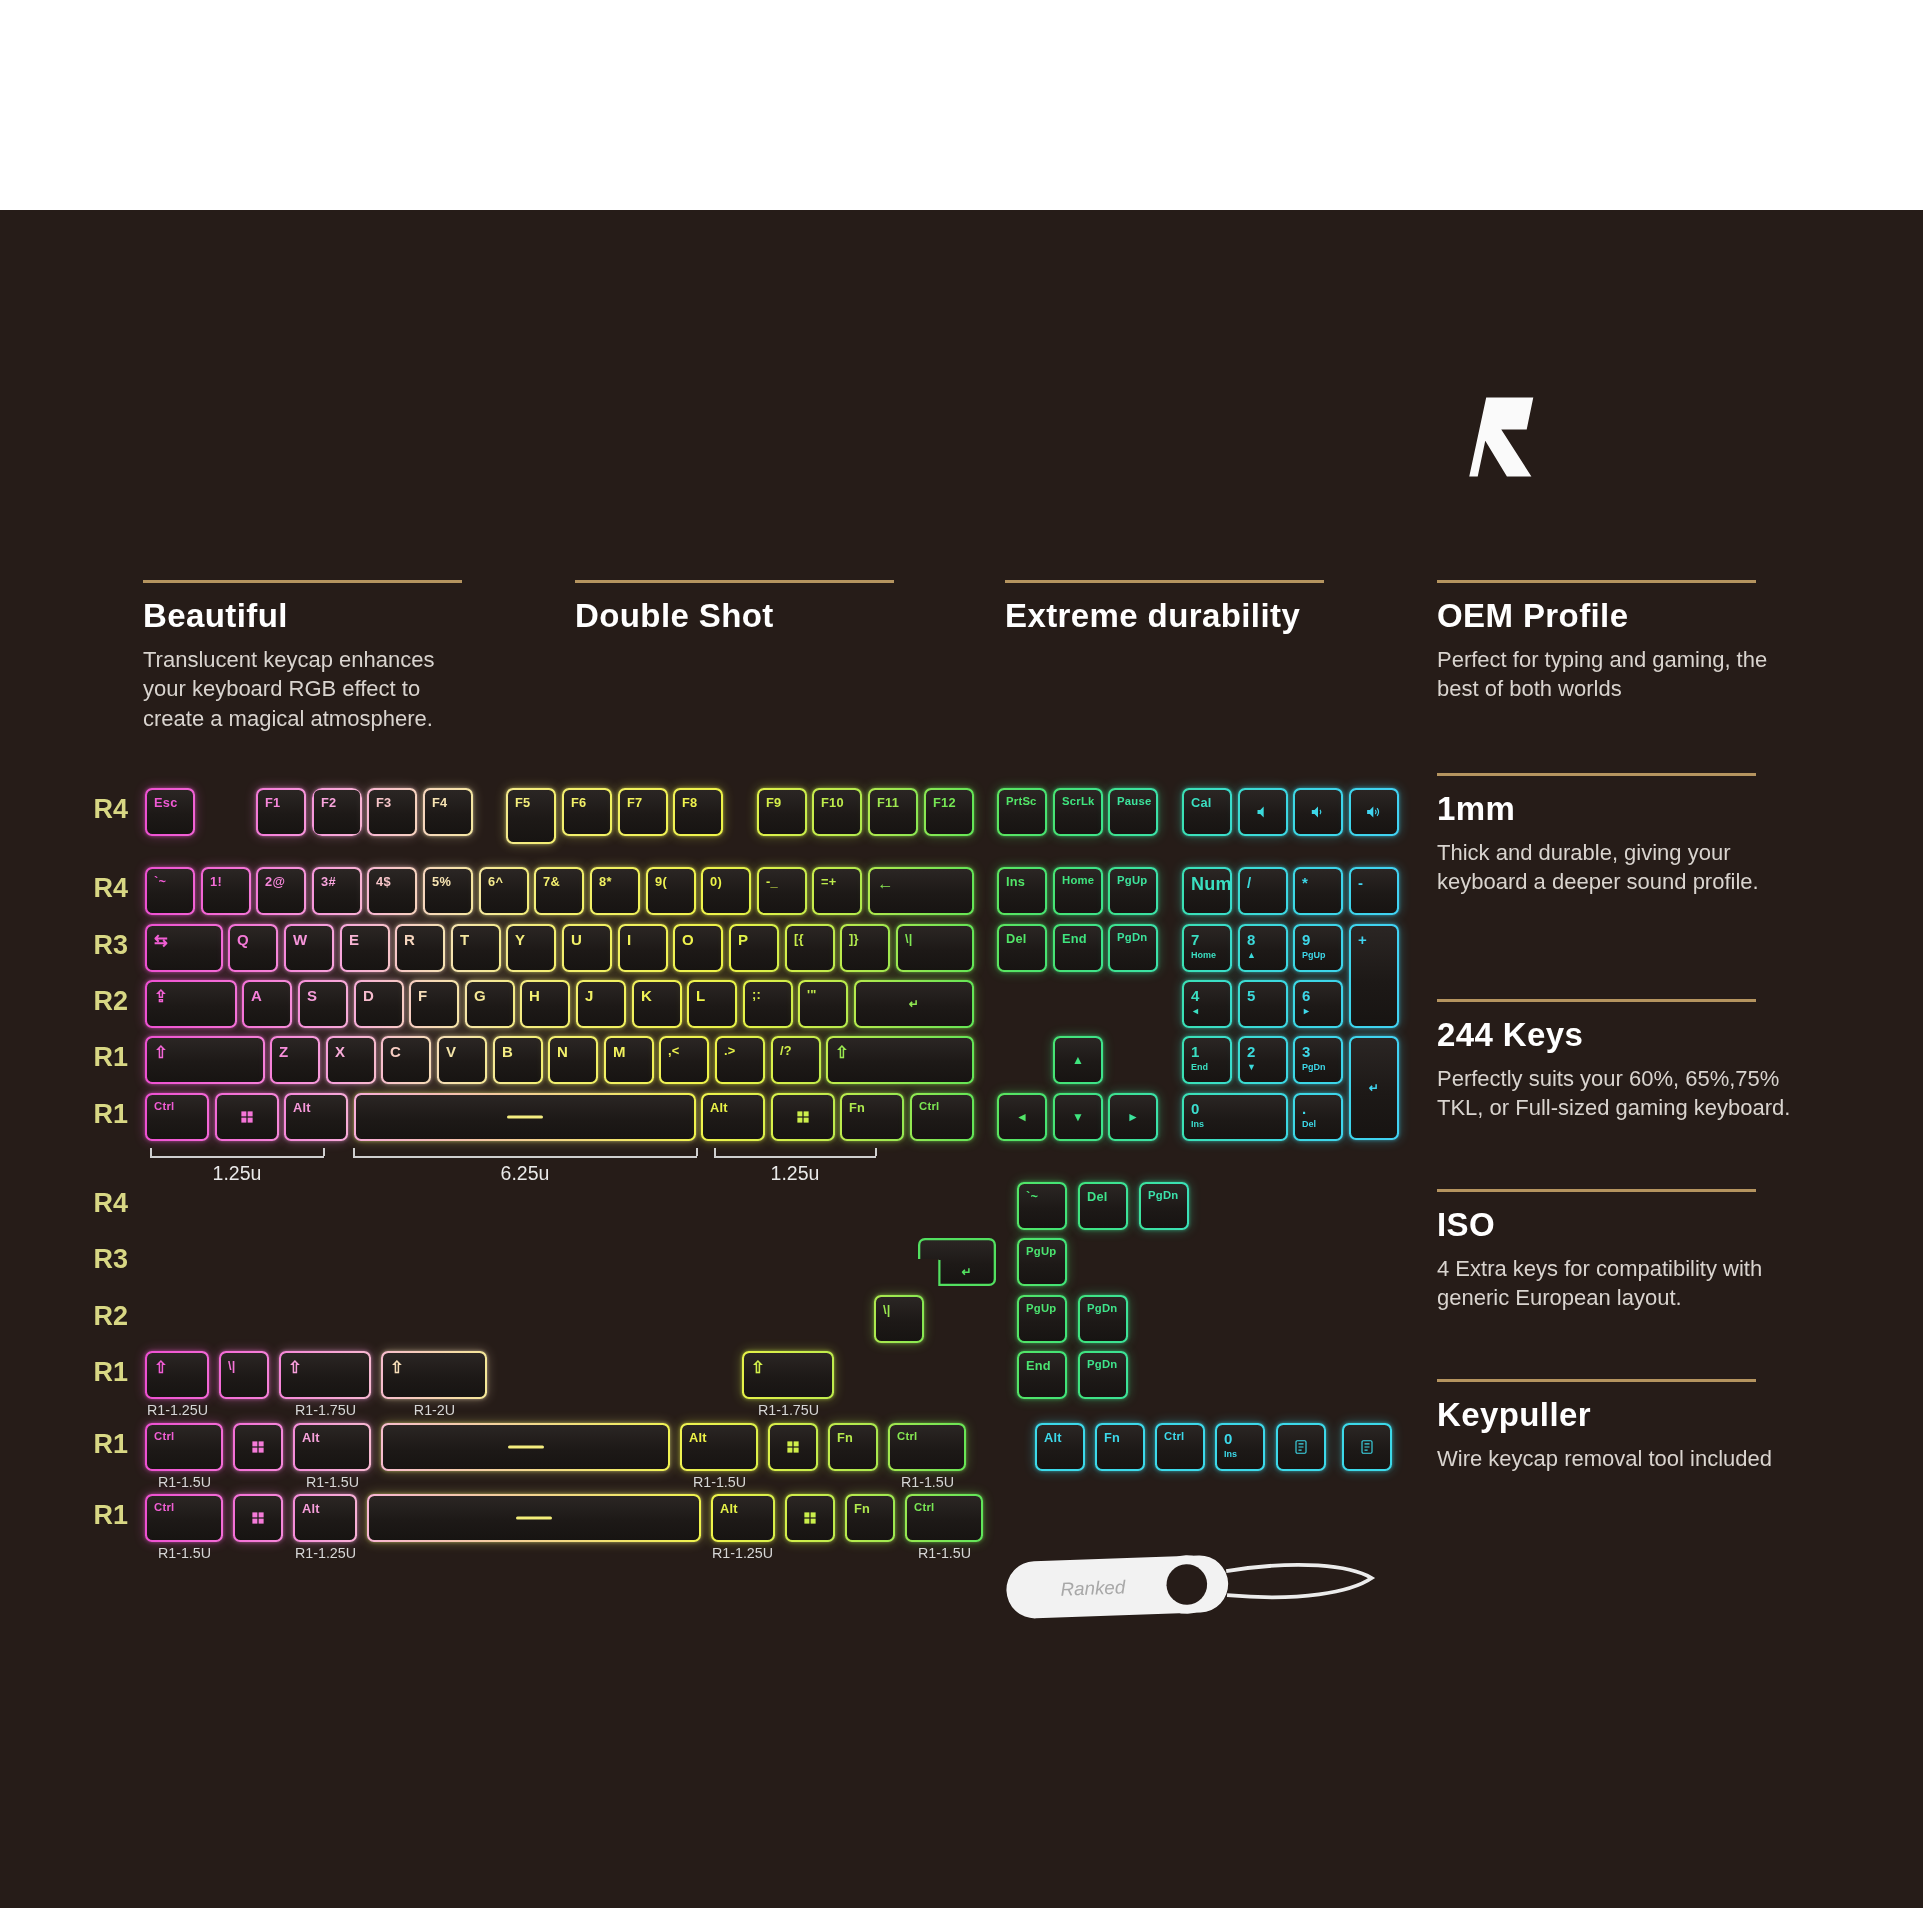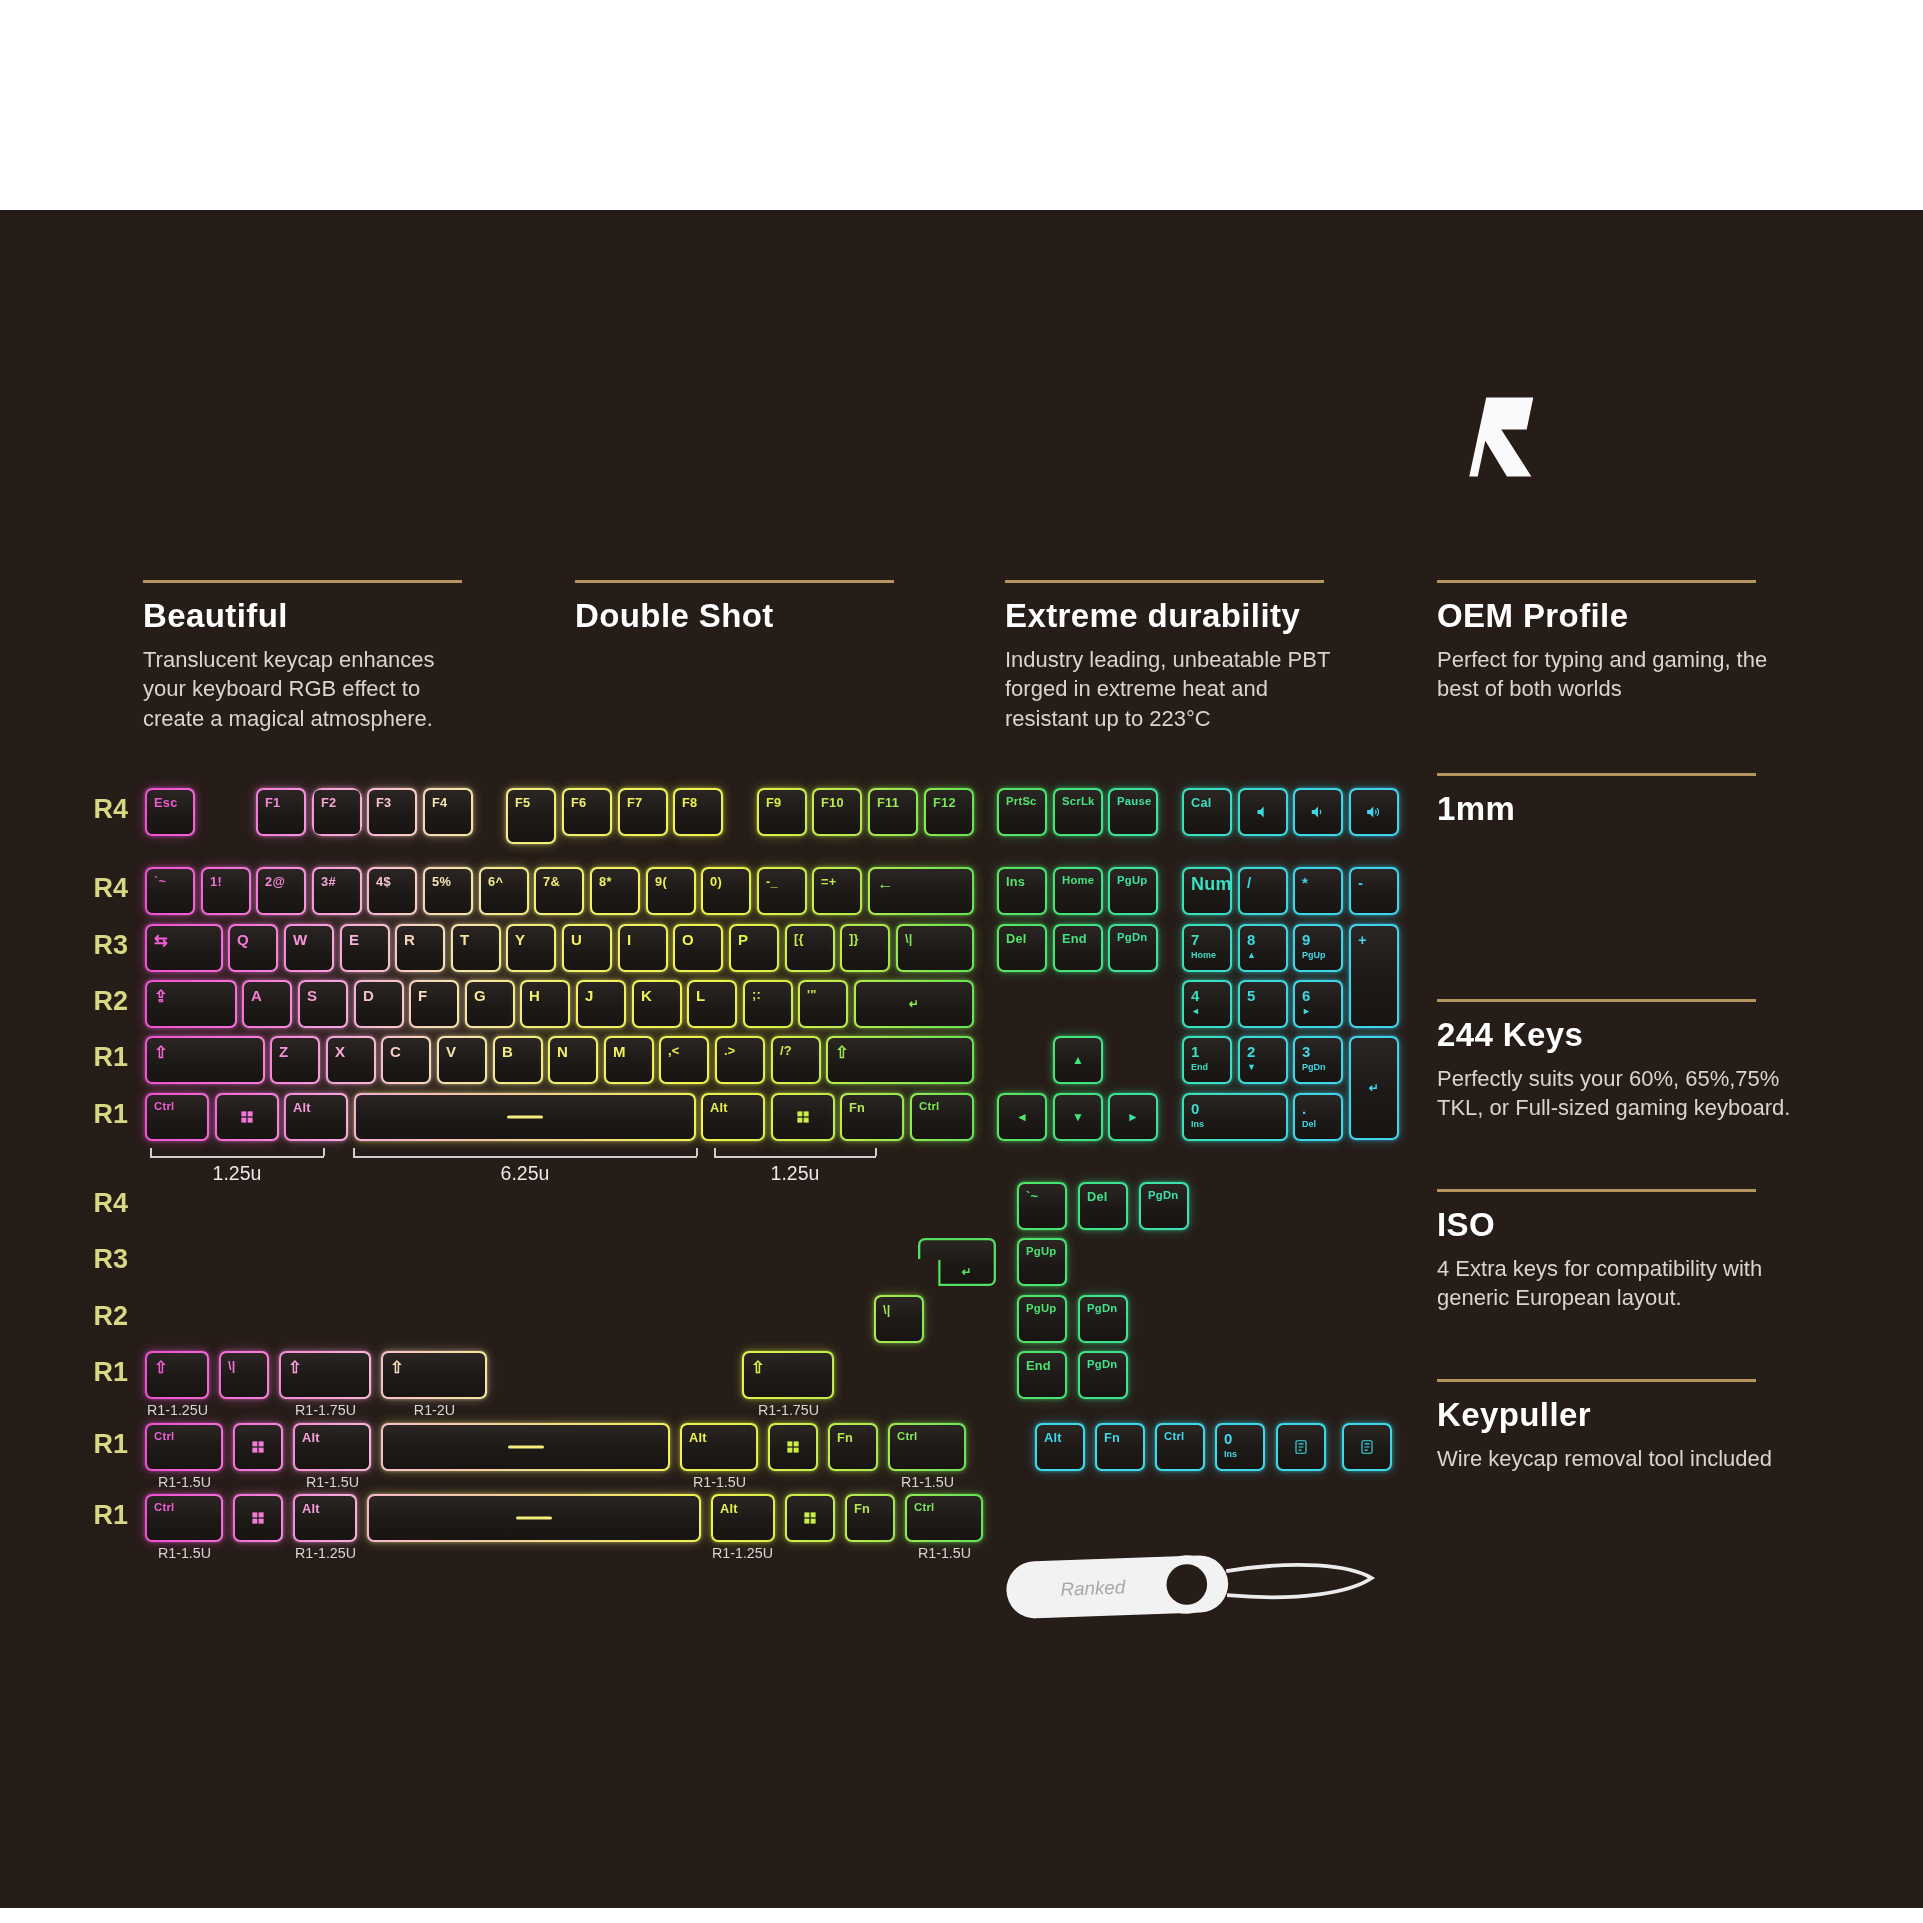--- a/index.html
+++ b/index.html
@@ -45,32 +45,32 @@
     <div class="feat-title">Beautiful</div>
     <div class="feat-body">Translucent keycap enhances your keyboard RGB effect to create a magical atmosphere.</div>
       </div>
       <div class="feat" style="left: 575px; top: 580px; width: 334px;">
         <div class="rule" style="width:319px"></div>
     <div class="feat-title">Double Shot</div>
       </div>
       <div class="feat" style="left: 1005px; top: 580px; width: 334px;">
         <div class="rule" style="width:319px"></div>
     <div class="feat-title">Extreme durability</div>
-    <div class="feat-body">Industry leading, unbeatable PBT forged in extreme heat and resistant up to 223°C</div>
       </div>
       <div class="feat" style="left: 1437px; top: 580px; width: 334px;">
         <div class="rule" style="width:319px"></div>
     <div class="feat-title">OEM Profile</div>
     <div class="feat-body">Perfect for typing and gaming, the best of both worlds</div>
       </div>
     </div>
   <div id="side-features">
       <div class="feat" style="left: 1437px; top: 773px; width: 361px;">
         <div class="rule" style="width:319px"></div>
     <div class="feat-title">1mm</div>
+    <div class="feat-body">Thick and durable, giving your keyboard a deeper sound profile.</div>
       </div>
       <div class="feat" style="left: 1437px; top: 999px; width: 361px;">
         <div class="rule" style="width:319px"></div>
     <div class="feat-title">244 Keys</div>
     <div class="feat-body">Perfectly suits your 60%, 65%,75% TKL, or Full-sized gaming keyboard.</div>
       </div>
       <div class="feat" style="left: 1437px; top: 1189px; width: 361px;">
         <div class="rule" style="width:319px"></div>
     <div class="feat-title">ISO</div>
     <div class="feat-body">4 Extra keys for compatibility with generic European layout.</div>

